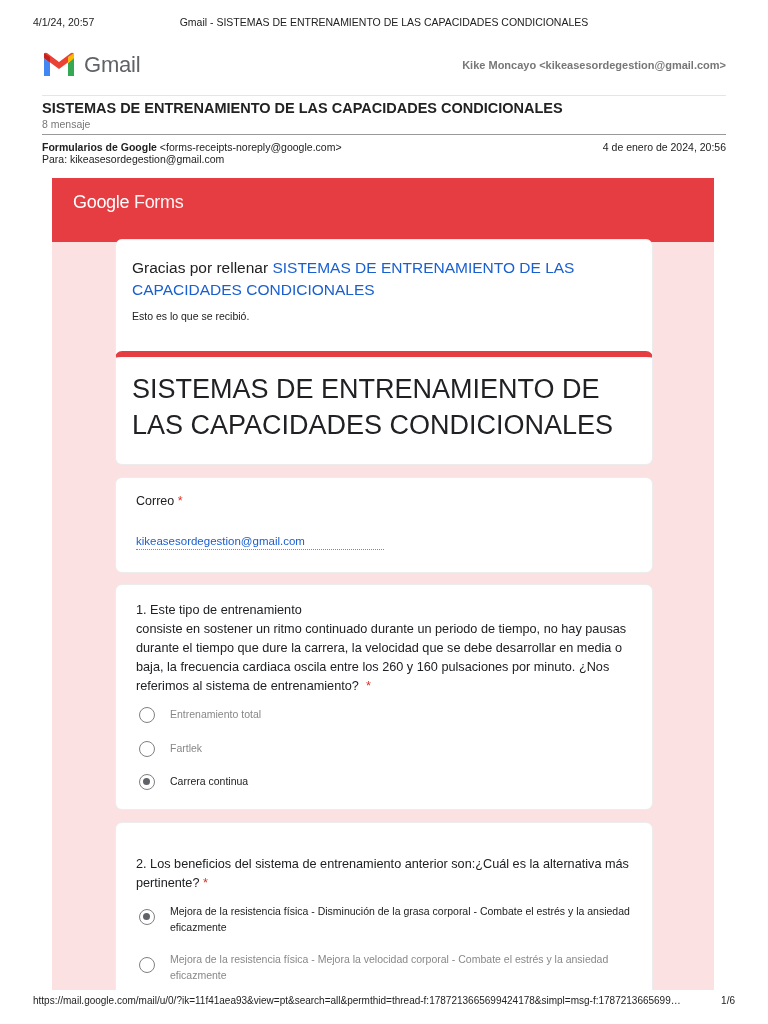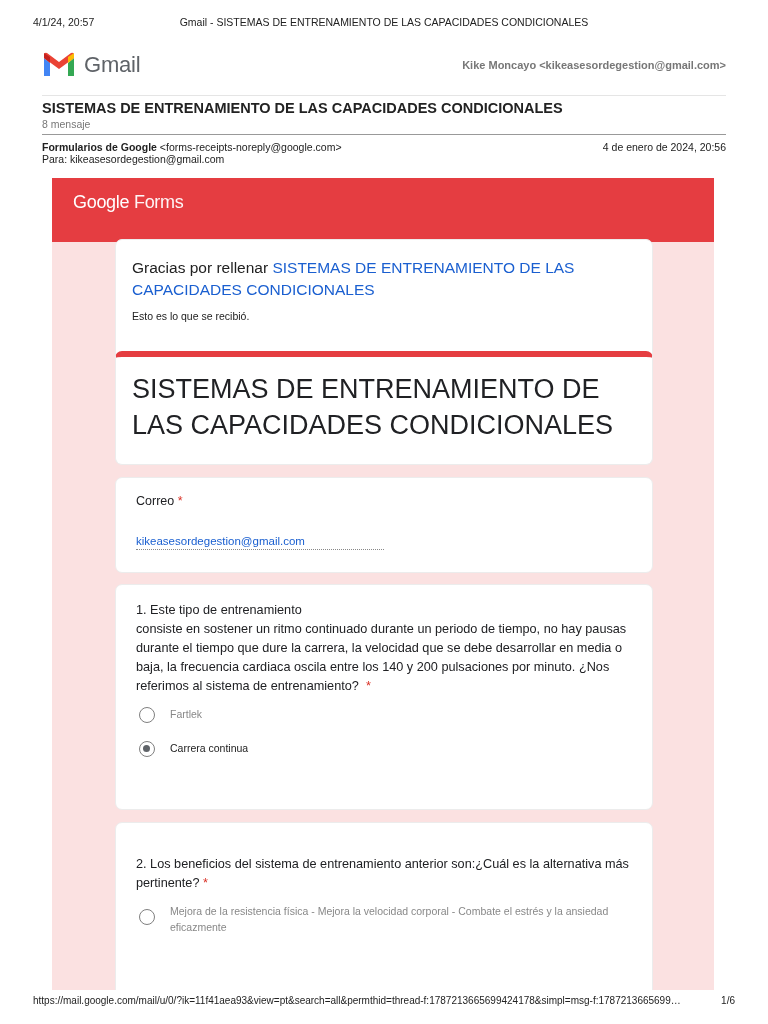--- a/index.html
+++ b/index.html
@@ -121,41 +121,49 @@
     <div class="q-label">
       <span>Correo</span>
       <span class="req">*</span>
     </div>
     <div class="email-answer">kikeasesordegestion@gmail.com</div>
   </div>
 
   <div class="card card-q1">
     <div class="q-text">
       <div>1. Este tipo de entrenamiento</div>
-      <span>consiste en sostener un ritmo continuado durante un periodo de tiempo, no hay pausas durante el tiempo que dure la carrera, la velocidad que se debe desarrollar en media o baja, la frecuencia cardiaca oscila entre los 140 y 200 pulsaciones por minuto. ¿Nos referimos al sistema de entrenamiento?</span>&nbsp;&nbsp;<span class="req">*</span>
+      <span>consiste en sostener un ritmo continuado durante un periodo de tiempo, no hay pausas durante el tiempo que dure la carrera, la velocidad que se debe desarrollar en media o baja, la frecuencia cardiaca oscila entre los 260 y 160 pulsaciones por minuto. ¿Nos referimos al sistema de entrenamiento?</span>&nbsp;&nbsp;<span class="req">*</span>
     </div>
     <div class="options">
+      <div class="option">
+        <span class="radio"></span>
+        <span class="opt-label">Entrenamiento total</span>
+      </div>
       <div class="option">
         <span class="radio"></span>
         <span class="opt-label">Fartlek</span>
       </div>
       <div class="option">
         <span class="radio checked"></span>
         <span class="opt-label selected">Carrera continua</span>
       </div>
     </div>
   </div>
 
   <div class="card card-q2">
     <div class="q-text">
       <span>2. Los beneficios del sistema de entrenamiento anterior son:¿Cuál es la alternativa más pertinente?</span>
       <span class="req">*</span>
     </div>
     <div class="options">
       <div class="option two-line">
+        <span class="radio checked"></span>
+        <span class="opt-label selected">Mejora de la resistencia física - Disminución de la grasa corporal - Combate el estrés y la ansiedad eficazmente</span>
+      </div>
+      <div class="option two-line">
         <span class="radio"></span>
         <span class="opt-label">Mejora de la resistencia física - Mejora la velocidad corporal - Combate el estrés y la ansiedad eficazmente</span>
       </div>
     </div>
   </div>
 </div>
 
 <div class="print-footer">
   <span class="pf-url">https://mail.google.com/mail/u/0/?ik=11f41aea93&amp;view=pt&amp;search=all&amp;permthid=thread-f:1787213665699424178&amp;simpl=msg-f:1787213665699…</span>
   <span class="pf-page">1/6</span>

